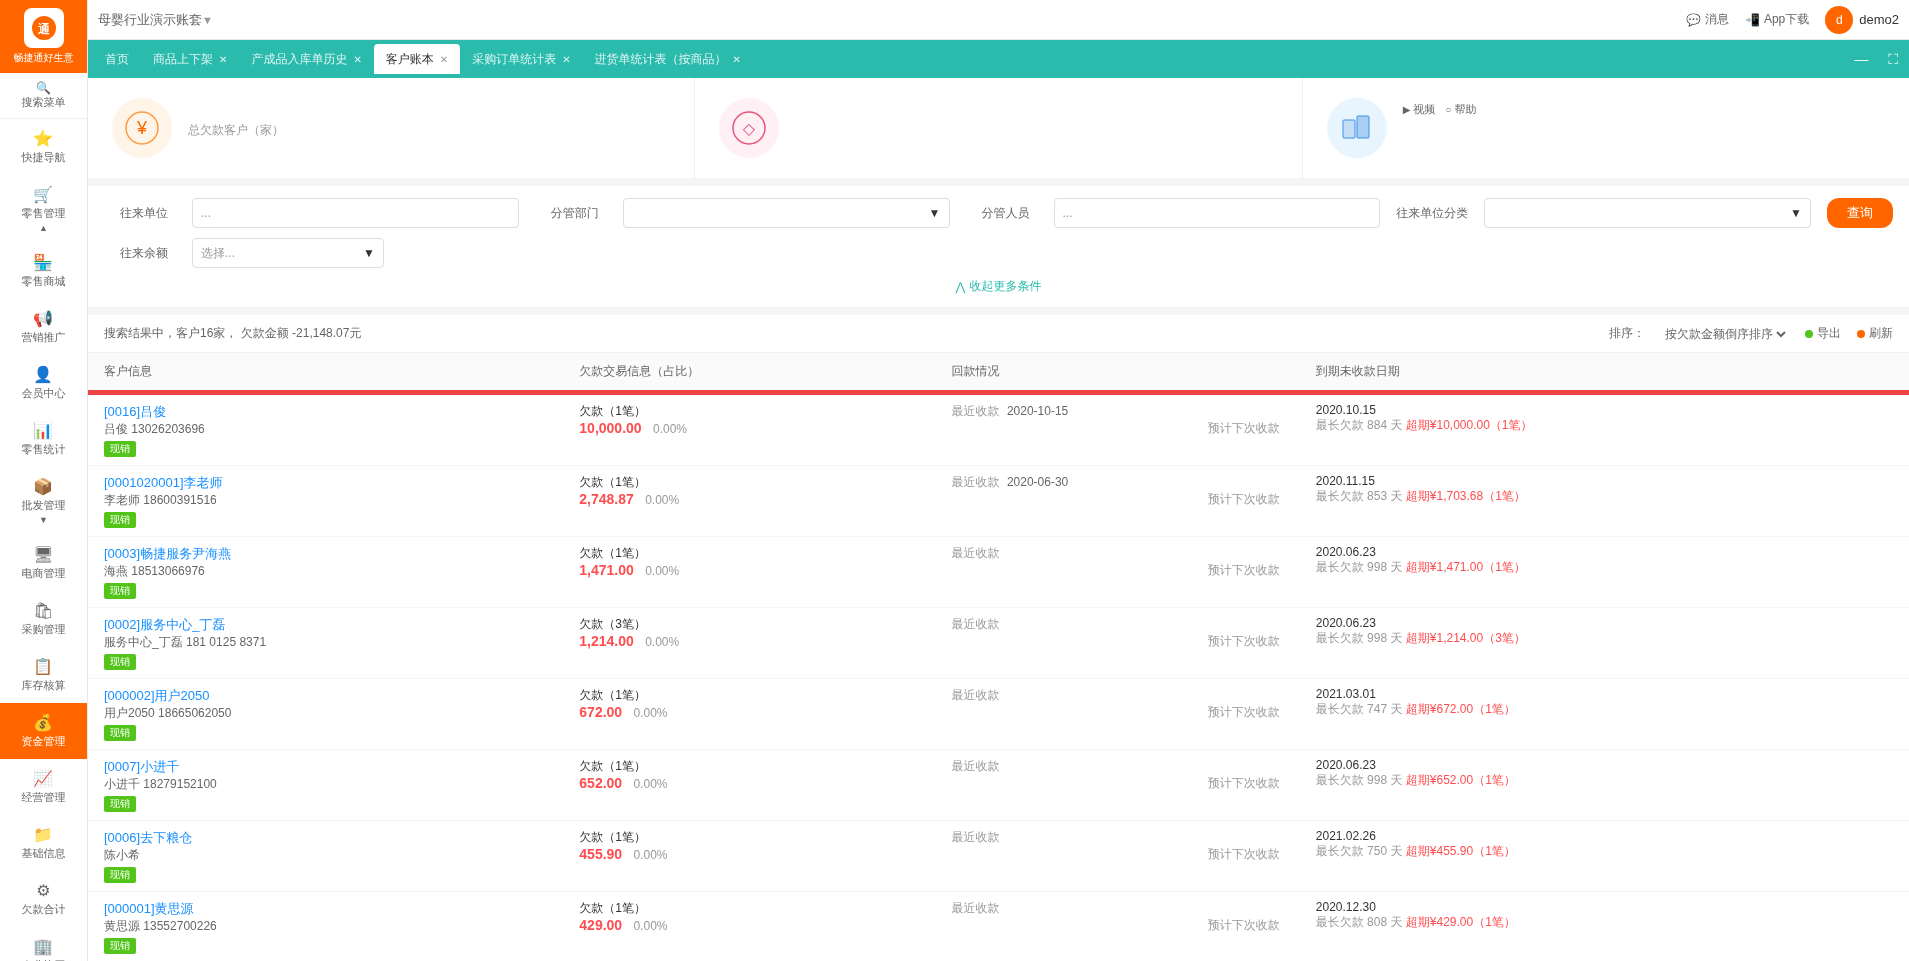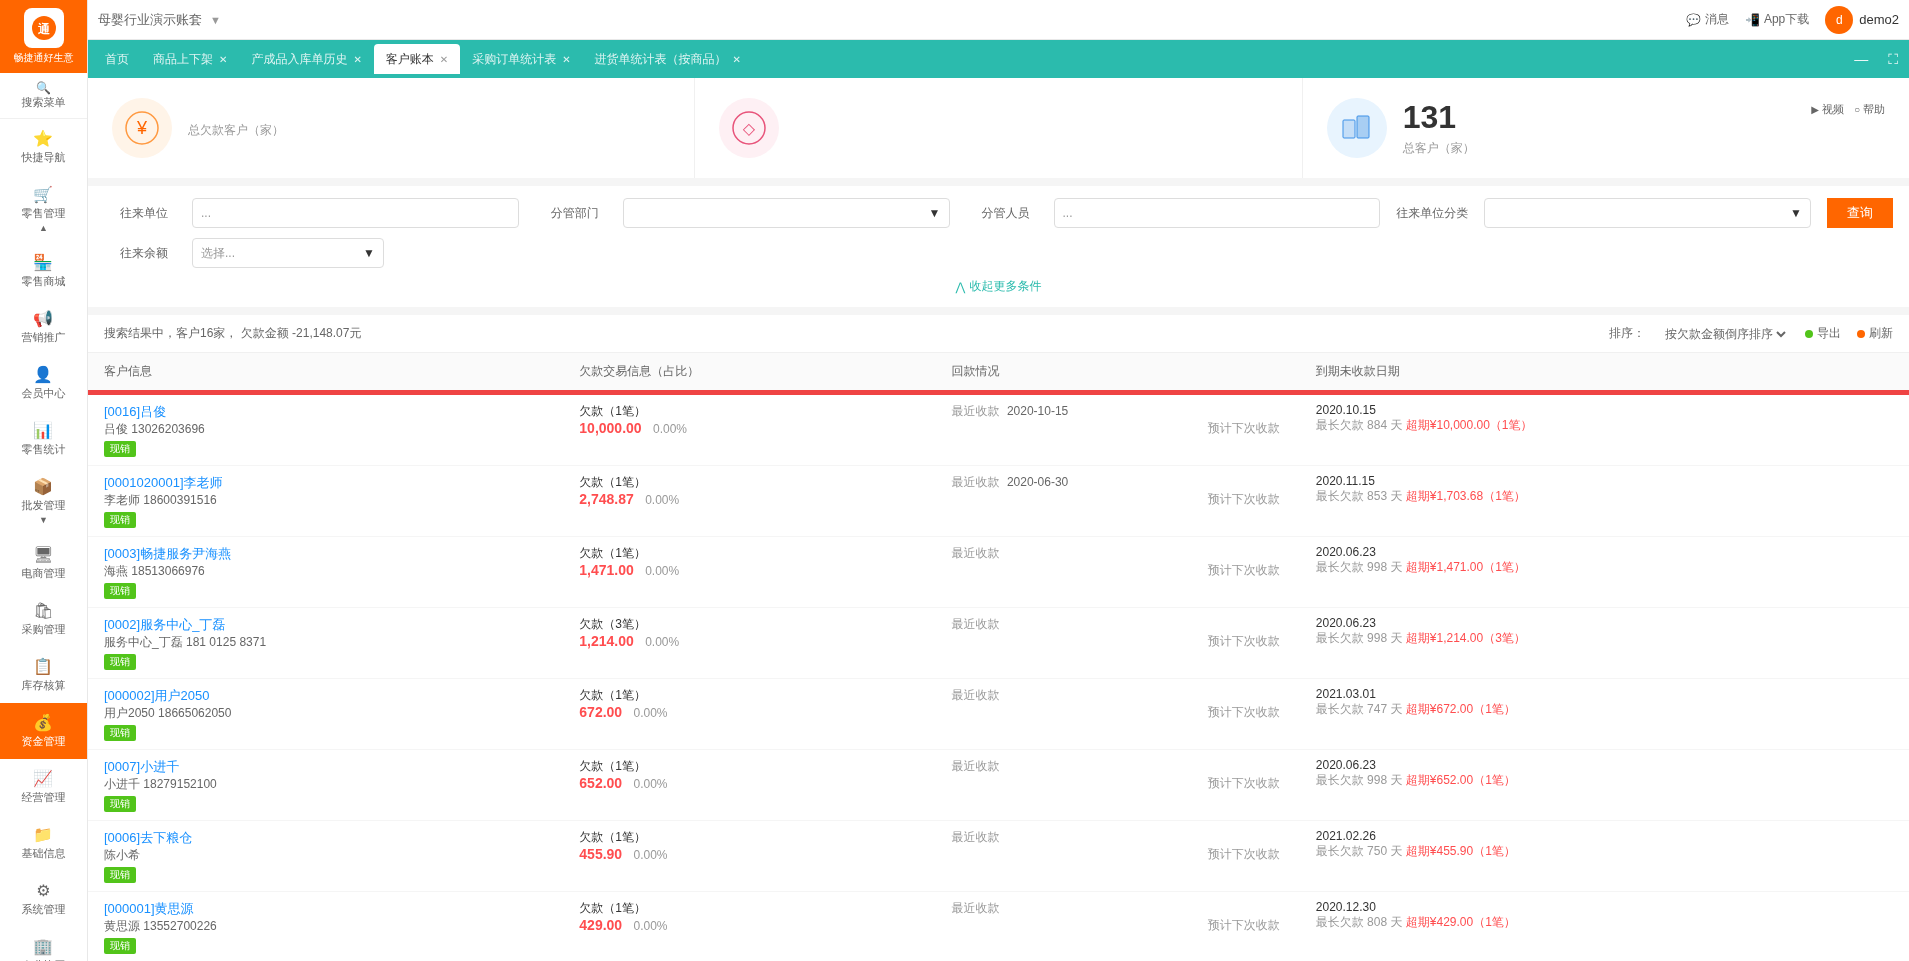--- a/index.html
+++ b/index.html
@@ -15,21 +15,21 @@
     .sidebar-nav-item.active { background: #ff6600; color: #fff; }
     .sidebar-nav-item.active .nav-icon { color: #fff; }
     .nav-icon { font-size: 16px; }
     .nav-label { font-size: 11px; }
 
     
     .main { flex: 1; display: flex; flex-direction: column; overflow: hidden; }
 
     
     .topbar { height: 40px; background: #fff; border-bottom: 1px solid #e8e8e8; display: flex; align-items: center; justify-content: space-between; padding: 0 10px; flex-shrink: 0; }
-    .topbar-left { display: flex; align-items: center; gap: 8px; font-size: 12px; color: #666; }
+    .topbar-left { display: flex; align-items: center; font-size: 12px; color: #666; }
     .topbar-right { display: flex; align-items: center; gap: 16px; }
     .topbar-btn { display: flex; align-items: center; gap: 4px; font-size: 12px; color: #666; cursor: pointer; }
     .user-avatar { width: 28px; height: 28px; border-radius: 50%; background: #ff6600; display: flex; align-items: center; justify-content: center; color: #fff; font-size: 12px; }
 
     
     .tabbar { height: 38px; background: #2bbbad; display: flex; align-items: center; padding: 0 5px; flex-shrink: 0; overflow-x: auto; }
     .tab { height: 30px; padding: 0 12px; display: flex; align-items: center; gap: 6px; font-size: 12px; color: rgba(255,255,255,0.85); cursor: pointer; border-radius: 4px 4px 0 0; white-space: nowrap; text-align: center; }
     .tab.active { background: #fff; color: #333; }
     .tab-close { font-size: 10px; color: inherit; cursor: pointer; }
     .tabbar-actions { margin-left: auto; display: flex; gap: 8px; }
@@ -84,21 +84,21 @@
     .badge-green { display: inline-block; background: #52c41a; color: #fff; font-size: 10px; padding: 1px 6px; border-radius: 2px; margin-top: 3px; }
     .debt-count { color: #333; font-size: 12px; }
     .debt-amount { color: #ff4d4f; font-size: 14px; font-weight: bold; cursor: pointer; }
     .debt-percent { color: #999; font-size: 12px; margin-left: 8px; }
     .collection-date { color: #666; font-size: 12px; }
     .collection-label { color: #999; font-size: 12px; margin-right: 4px; text-align: right; }
     .overdue-date { color: #333; font-size: 12px; }
     .overdue-days { color: #999; font-size: 12px; }
     .overdue-amount { color: #ff4d4f; font-size: 12px; cursor: pointer; }
 
-    .query-btn { background: #ff6600; color: #fff; border: none; padding: 6px 20px; border-radius: 0; cursor: pointer; font-size: 13px; }
+    .query-btn { background: #ff6600; color: #fff; border: none; padding: 6px 20px; border-radius: 12px; cursor: pointer; font-size: 13px; }
 
     ::-webkit-scrollbar { width: 6px; height: 6px; }
     ::-webkit-scrollbar-track { background: #f1f1f1; }
     ::-webkit-scrollbar-thumb { background: #ccc; border-radius: 3px; }
   </style>
 </head>
 <body>
 
 <div class="sidebar">
   <div class="sidebar-logo">
@@ -178,21 +178,21 @@
     <span class="nav-label">经营管理</span>
   </div>
 
   <div class="sidebar-nav-item">
     <span class="nav-icon">📁</span>
     <span class="nav-label">基础信息</span>
   </div>
 
   <div class="sidebar-nav-item">
     <span class="nav-icon">⚙</span>
-    <span class="nav-label">系统管理</span>
+    <span class="nav-label">欠款合计</span>
   </div>
 
   <div class="sidebar-nav-item">
     <span class="nav-icon">🏢</span>
     <span class="nav-label">企业协同</span>
   </div>
 
 </div>
 
 <div class="main">
@@ -269,24 +269,20 @@
             <text x="18" y="24" text-anchor="middle" fill="#e8537a" font-size="16">◇</text>
           </svg>
         </div>
       </div>
       <div class="summary-card">
         <div class="card-icon blue">
           <svg width="36" height="36" viewBox="0 0 36 36" fill="none">
             <rect x="4" y="10" width="12" height="18" rx="1" fill="#c5def7" stroke="#3d91e8" stroke-width="1"></rect>
             <rect x="18" y="6" width="12" height="22" rx="1" fill="#a8cef3" stroke="#3d91e8" stroke-width="1"></rect>
           </svg>
-        </div>
-        <div class="card-content">
-          <div class="card-number black">131</div>
-          <div class="card-label">总客户（家）</div>
         </div>
         <div class="card-actions">
           <span style="display:flex;align-items:center;gap:3px;cursor:pointer;">
             <span style="font-size:10px;">▶</span>
             <span>视频</span>
           </span>
           <span style="display:flex;align-items:center;gap:3px;cursor:pointer;">
             <span style="font-size:10px;">○</span>
             <span>帮助</span>
           </span>

